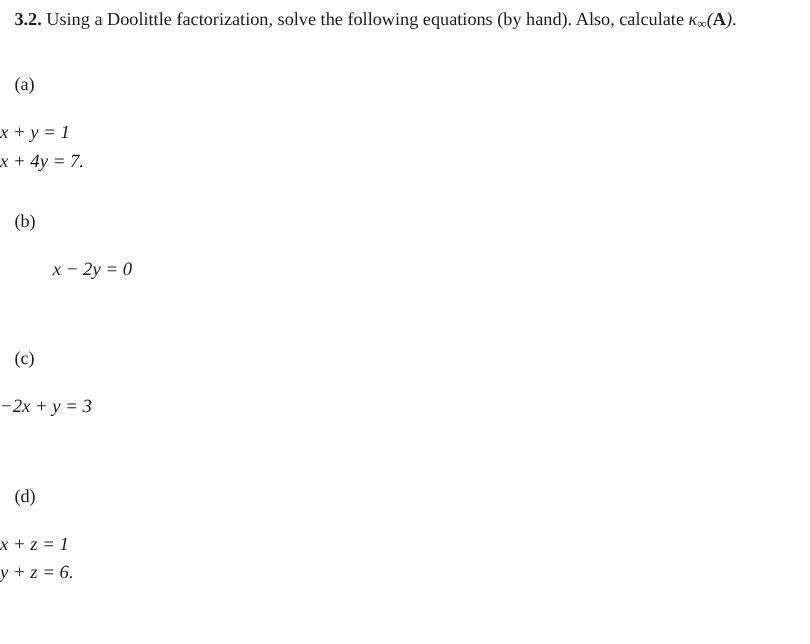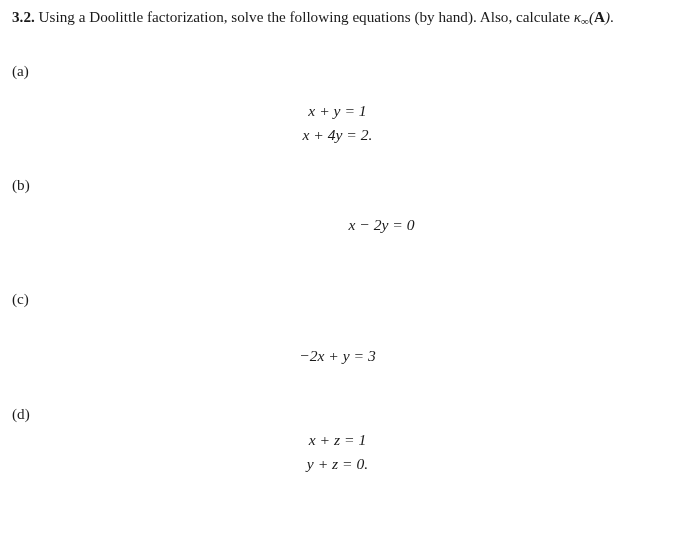--- a/index.html
+++ b/index.html
@@ -48,69 +48,68 @@
   .part-label {
     position: absolute;
     left: 12px;
     font-size: 15.2px;
     line-height: 1.2;
   }
   .eqn-block {
     position: absolute;
     left: 0;
     width: 675px;
-    text-align: center;
     font-size: 15.6px;
     line-height: 1.52;
   }
   .eqn-block .eq-line {
     display: block;
     white-space: pre;
   }
   .math {
     font-family: "Liberation Serif", serif;
   }
   .var {
     font-style: italic;
   }
   
   #label-a { top: 62px; }
   #eqns-a  { top: 99px; }
   #label-b { top: 176px; }
   #eqns-b  { top: 213px; margin-left: 44px; }
   #label-c { top: 290px; }
-  #eqns-c  { top: 327px; margin-top: 17px; }
+  #eqns-c  { top: 327px; }
   #label-d { top: 405px; }
-  #eqns-d  { top: 428px; }
+  #eqns-d  { top: 442px; }
 </style>
 </head>
 <body>
 
 <div class="page">
 
   <div class="problem-intro">
     <span class="prob-num">3.2.</span>
     <span>Using a Doolittle factorization, solve the following equations (by hand). Also, calculate </span><span class="kappa-term"><span>κ</span><span class="kappa-sub">∞</span><span>(</span><span class="bold-A">A</span><span>)</span></span><span>.</span>
   </div>
 
   <div class="part-label" id="label-a">(a)</div>
   <div class="eqn-block math" id="eqns-a">
     <span class="eq-line var">x + y = 1</span>
-    <span class="eq-line var">x + 4y = 2.</span>
+    <span class="eq-line var">x + 4y = 7.</span>
   </div>
 
   <div class="part-label" id="label-b">(b)</div>
   <div class="eqn-block math" id="eqns-b">
     <span class="eq-line var">x − 2y = 0</span>
   </div>
 
   <div class="part-label" id="label-c">(c)</div>
   <div class="eqn-block math" id="eqns-c">
     <span class="eq-line var">−2x + y = 3</span>
   </div>
 
   <div class="part-label" id="label-d">(d)</div>
   <div class="eqn-block math" id="eqns-d">
     <span class="eq-line var">x + z = 1</span>
-    <span class="eq-line var">y + z = 0.</span>
+    <span class="eq-line var">y + z = 6.</span>
   </div>
 
 </div>
 
 </body></html>

